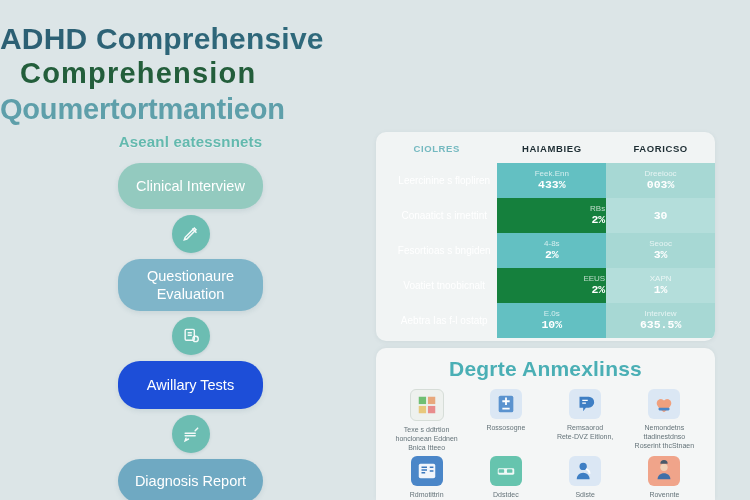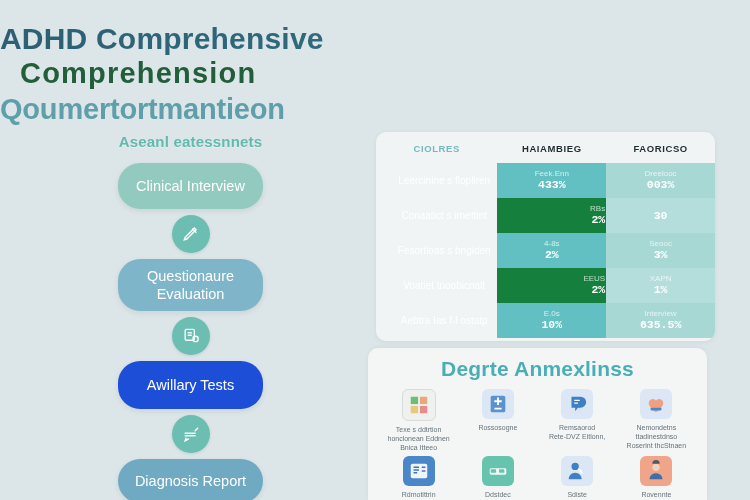--- a/index.html
+++ b/index.html
@@ -88,21 +88,21 @@
   td.v1{background:#63c0c2;}
   td.v2{background:#a7d8d4;}
   tr.alt td.v1{background:#15803d;text-align:right;}
   tr.alt td.v2{background:#b4dedb;}
   .cellwrap{display:block;line-height:1.15;}
   .sub{display:block;font-size:8px;opacity:.72;}
   .big{display:block;font-size:11.5px;font-weight:bold;font-family:Liberation Mono, monospace;}
 
   
   .anno-card{
-    position:absolute;left:368px;top:348px;width:339px;height:152px;
+    position:absolute;left:376px;top:348px;width:339px;height:152px;
     background:#f4f6f6;border-radius:10px 10px 0 0;
     box-shadow:0 -1px 4px rgba(90,120,130,.07);
     overflow:hidden;
   }
   .anno-title{
     text-align:center;color:#4aafb5;font-size:21px;font-weight:bold;
     padding-top:9px;letter-spacing:.2px;
   }
   .anno-grid{
     display:grid;grid-template-columns:repeat(4,1fr);

